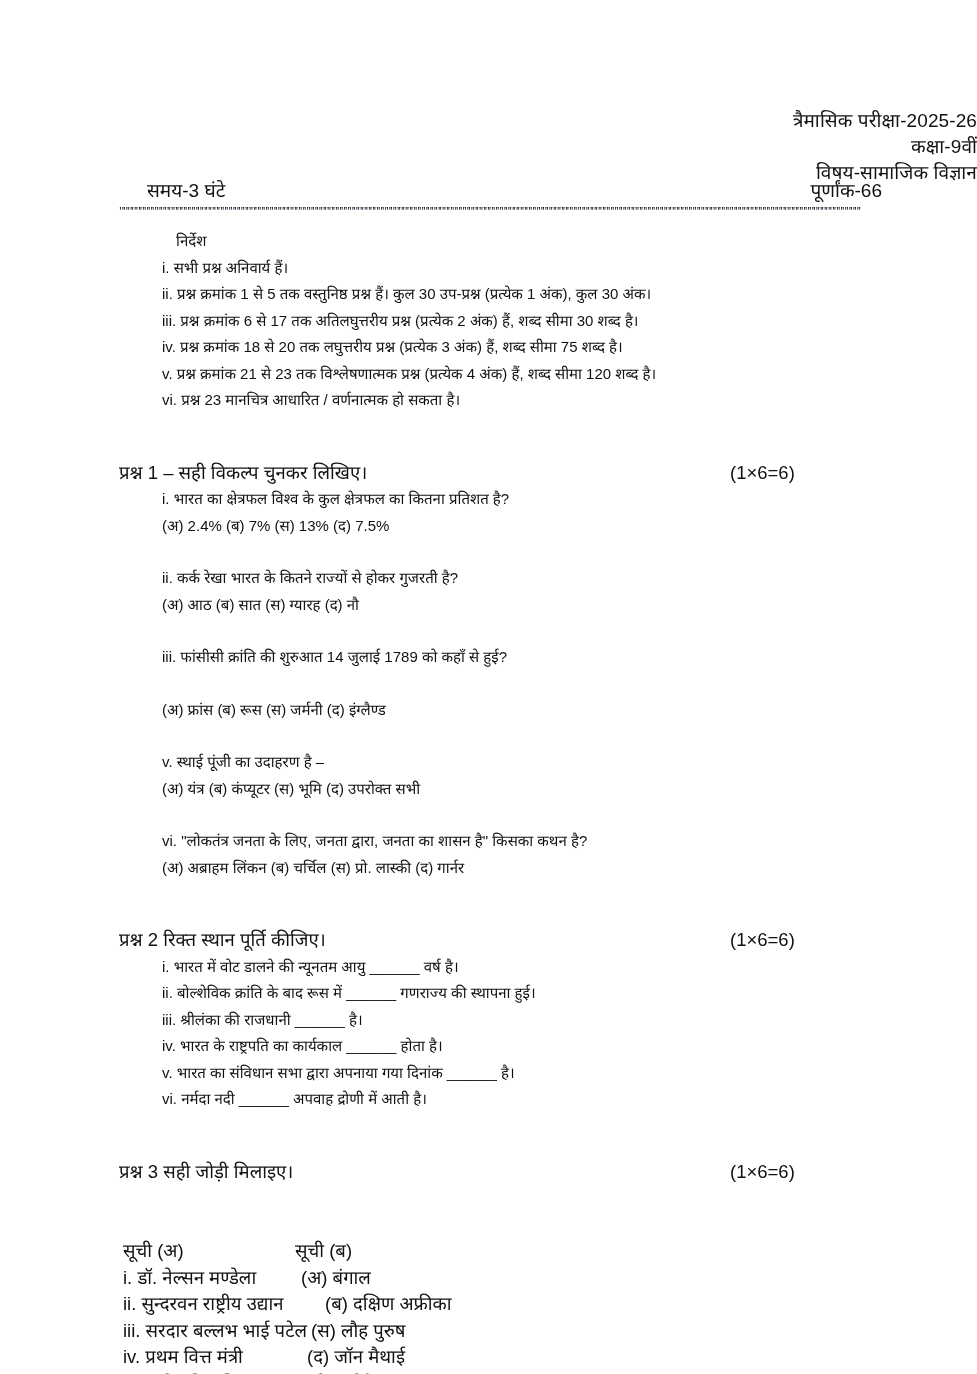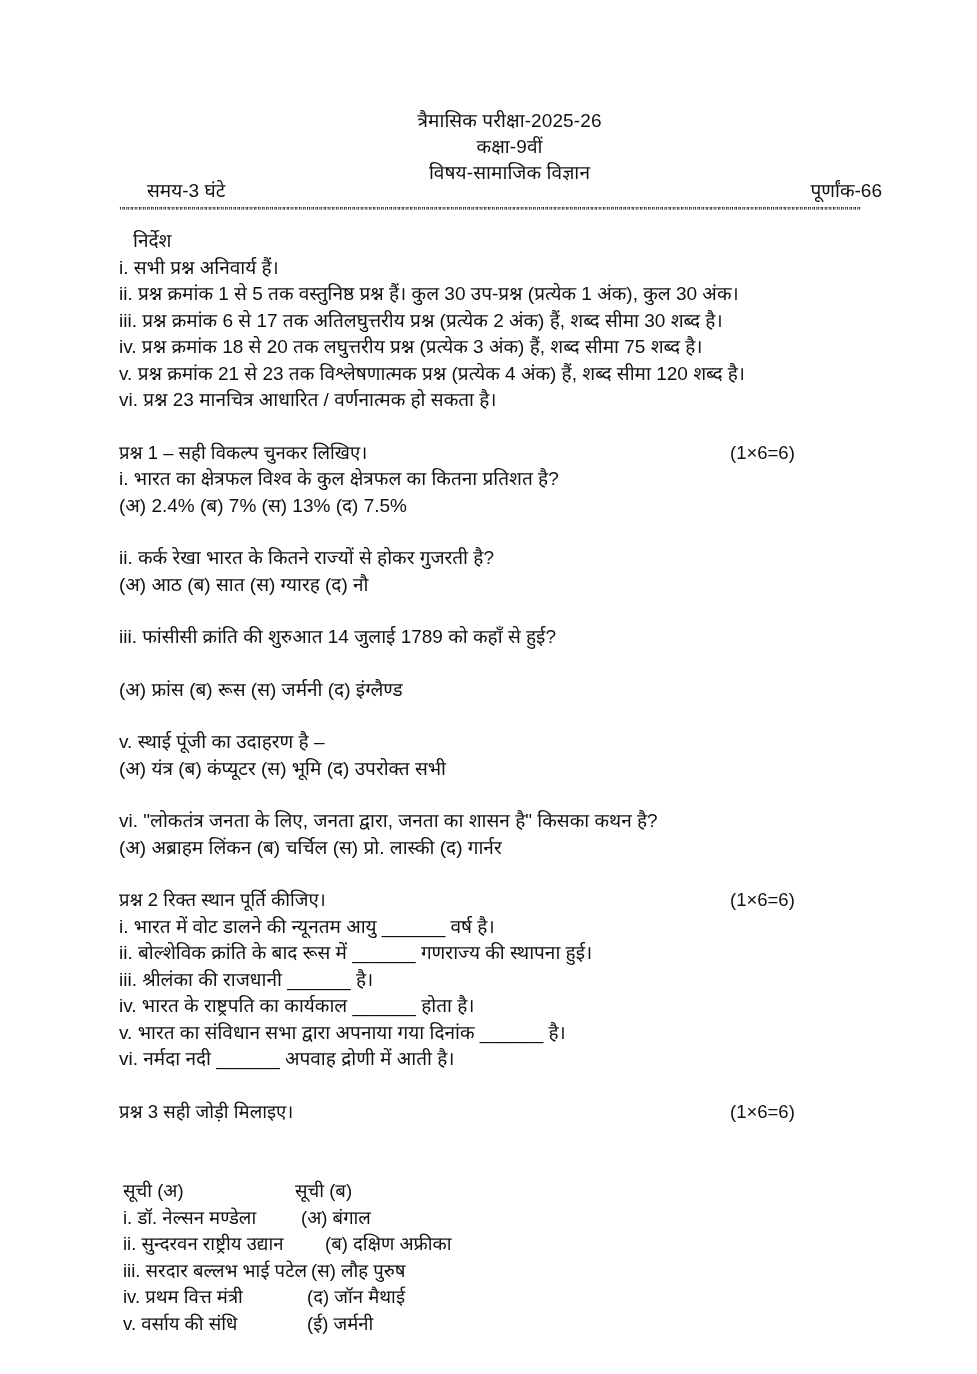--- a/index.html
+++ b/index.html
@@ -31,20 +31,21 @@
     top: 108px;
     left: 0;
     width: 977px;
     text-align: center;
   }
   .header-line {
     font-size: 19px;
     line-height: 26px;
     letter-spacing: 0.1px;
     white-space: nowrap;
+    text-align: right;
   }
   
   .header-block .header-line { padding-left: 42px; }
 
   .meta-row {
     position: absolute;
     top: 178px;
     left: 0;
     width: 977px;
     height: 26px;
@@ -86,40 +87,42 @@
 
   
   .content {
     position: absolute;
     top: 228px;
     left: 0;
     width: 977px;
   }
 
   .line {
-    font-size: 19px;
+    font-size: 15px;
     line-height: 26.5px;
     white-space: nowrap;
     padding-left: 119px;
+    margin-left: 43px;
   }
   .line.indent {
     padding-left: 133px;
   }
   .spacer {
     height: 26px;
   }
 
   
   .qhead {
     position: relative;
     font-size: 18.5px;
     line-height: 26.5px;
     white-space: nowrap;
     padding-left: 119px;
     height: 26.5px;
+    margin-top: 20px;
   }
   .qhead .marks {
     position: absolute;
     left: 730px;
     top: 0;
     font-size: 18.5px;
     line-height: 26.5px;
   }
 
   

